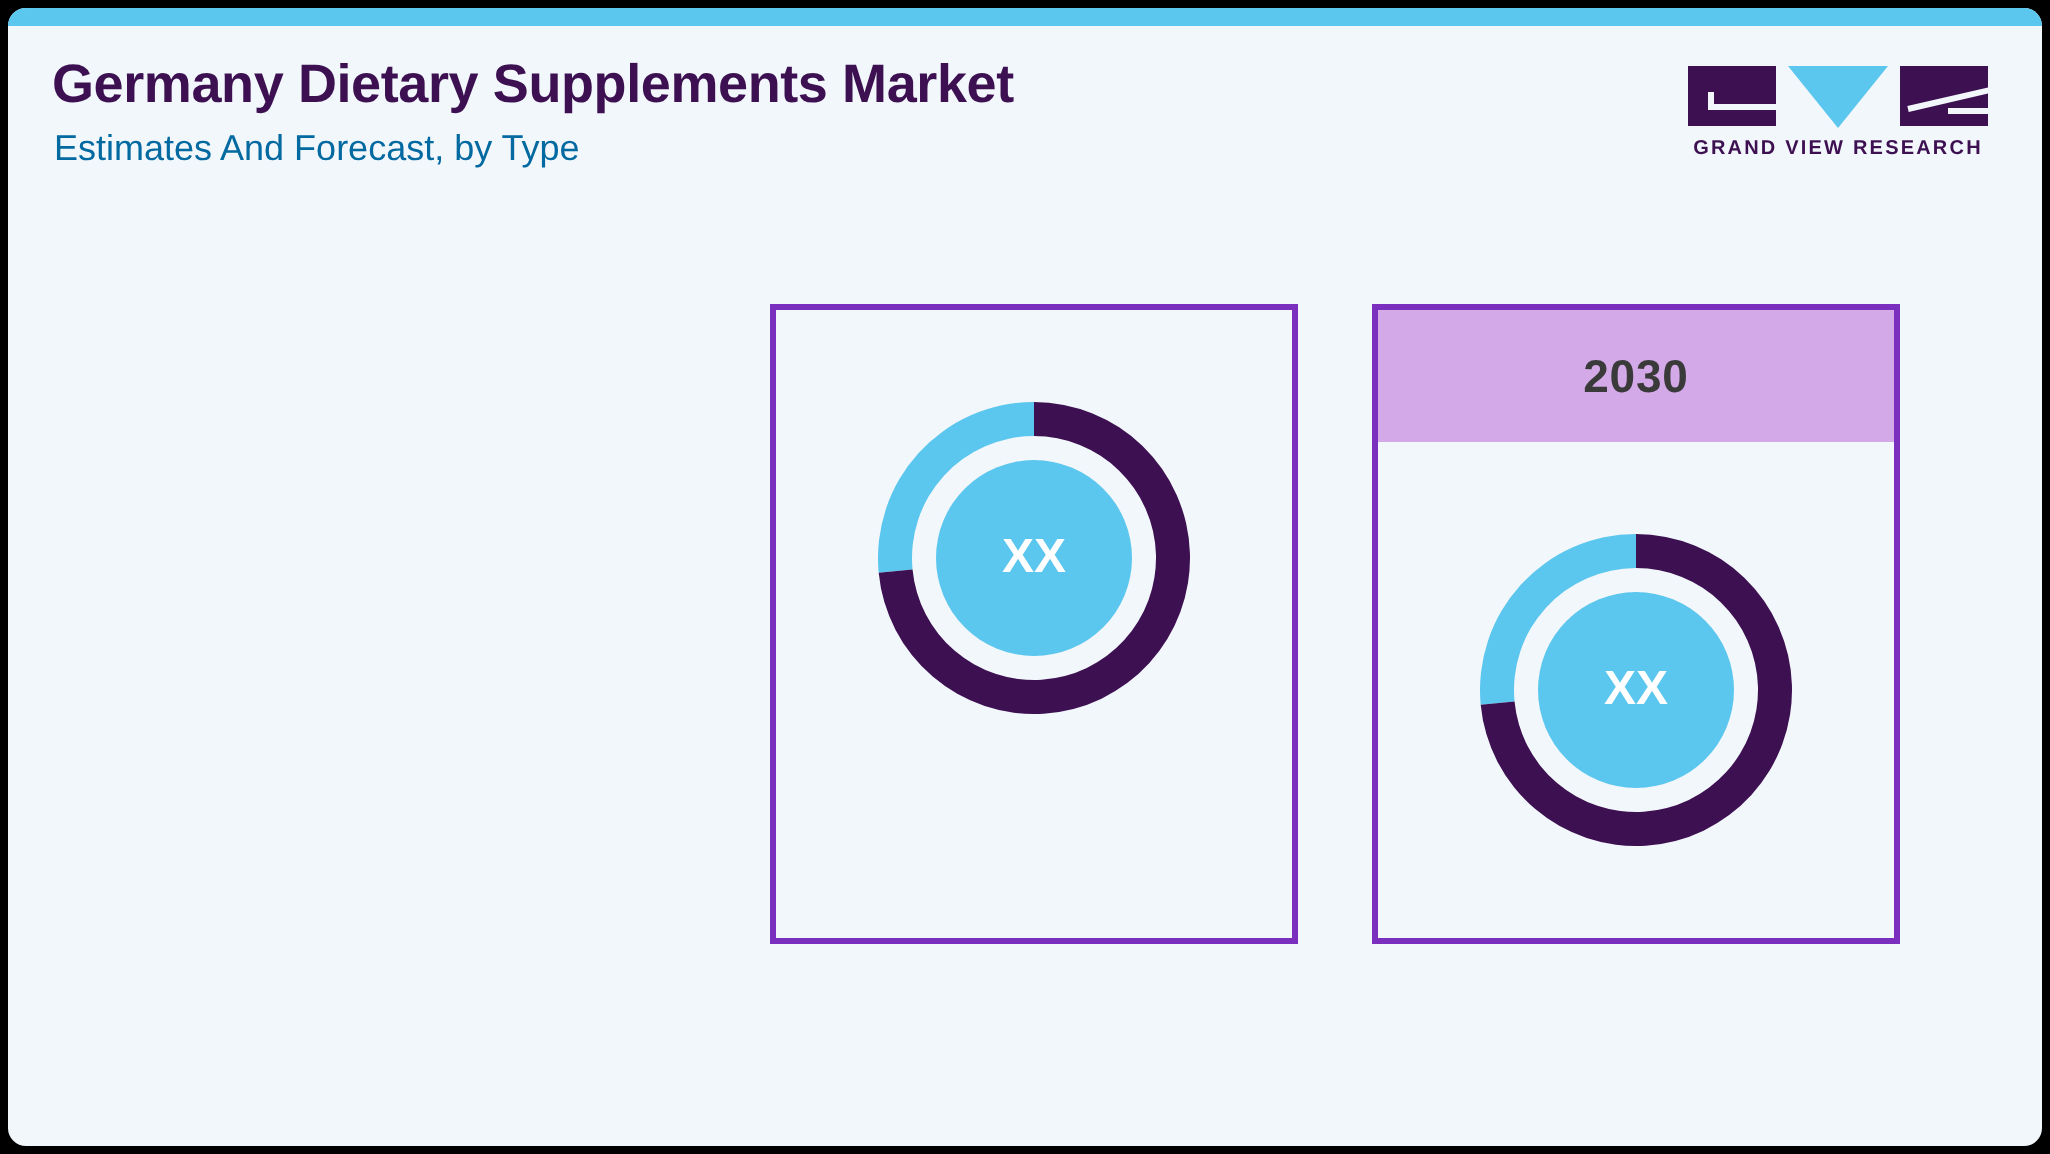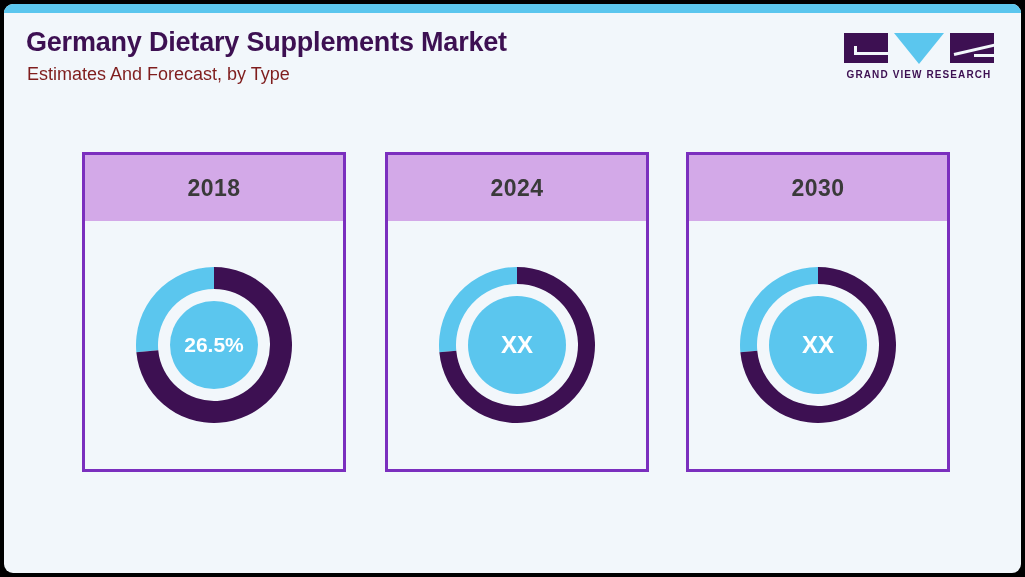--- a/index.html
+++ b/index.html
@@ -55,21 +55,21 @@
     color: #3d1052;
     letter-spacing: -0.2px;
     white-space: nowrap;
   }
   .subtitle {
     position: absolute;
     left: 23px;
     top: 51px;
     font-size: 18px;
     font-weight: normal;
-    color: #7f1d1d;
+    color: #0369a1;
     white-space: nowrap;
   }
 
   
   .logo {
     position: absolute;
     right: 27px;
     top: 18px;
     width: 150px;
     height: 58px;
@@ -259,40 +259,22 @@
           <div class="logo-r-slash"></div>
           <div class="logo-r-bar"></div>
         </div>
       </div>
       <div class="logo-text">GRAND VIEW RESEARCH</div>
     </div>
   </div>
 
   <div class="panels">
 
-    <div class="panel p0">
-      <div class="panel-head">
-        <span class="panel-year">2018</span>
-      </div>
-      <div class="panel-body">
-        <div class="donut-wrap" style="width: 156px; height: 156px;">
-            <svg width="156" height="156" viewBox="0 0 156 156">
-              <path d="M 0.3461667609597612 85.34044843884413 A 78 78 0 0 1 78 0 L 78 22 A 56 56 0 0 0 22.248529982227524 83.27006554583681 Z" fill="#5bc6ee"></path>
-              <path d="M 78.00000000000003 0 A 78 78 0 1 1 0.3461667609597612 85.34044843884413 L 22.248529982227524 83.27006554583681 A 56 56 0 1 0 78.00000000000001 22 Z" fill="#3d1052"></path>
-              <circle cx="78" cy="78" r="44" fill="#5bc6ee"></circle>
-            </svg>
-          <div class="donut-label big">26.5%</div>
-        </div>
-      </div>
-    </div>
 
     <div class="panel p1">
-      <div class="panel-head">
-        <span class="panel-year">2024</span>
-      </div>
       <div class="panel-body">
         <div class="donut-wrap" style="width: 156px; height: 156px;">
             <svg width="156" height="156" viewBox="0 0 156 156">
               <path d="M 0.3461667609597612 85.34044843884413 A 78 78 0 0 1 78 0 L 78 17 A 61 61 0 0 0 17.270720159212118 83.74060711242939 Z" fill="#5bc6ee"></path>
               <path d="M 78.00000000000003 0 A 78 78 0 1 1 0.3461667609597612 85.34044843884413 L 17.270720159212118 83.74060711242939 A 61 61 0 1 0 78.00000000000001 17 Z" fill="#3d1052"></path>
               <circle cx="78" cy="78" r="49" fill="#5bc6ee"></circle>
             </svg>
           <div class="donut-label small">XX</div>
         </div>
       </div>

